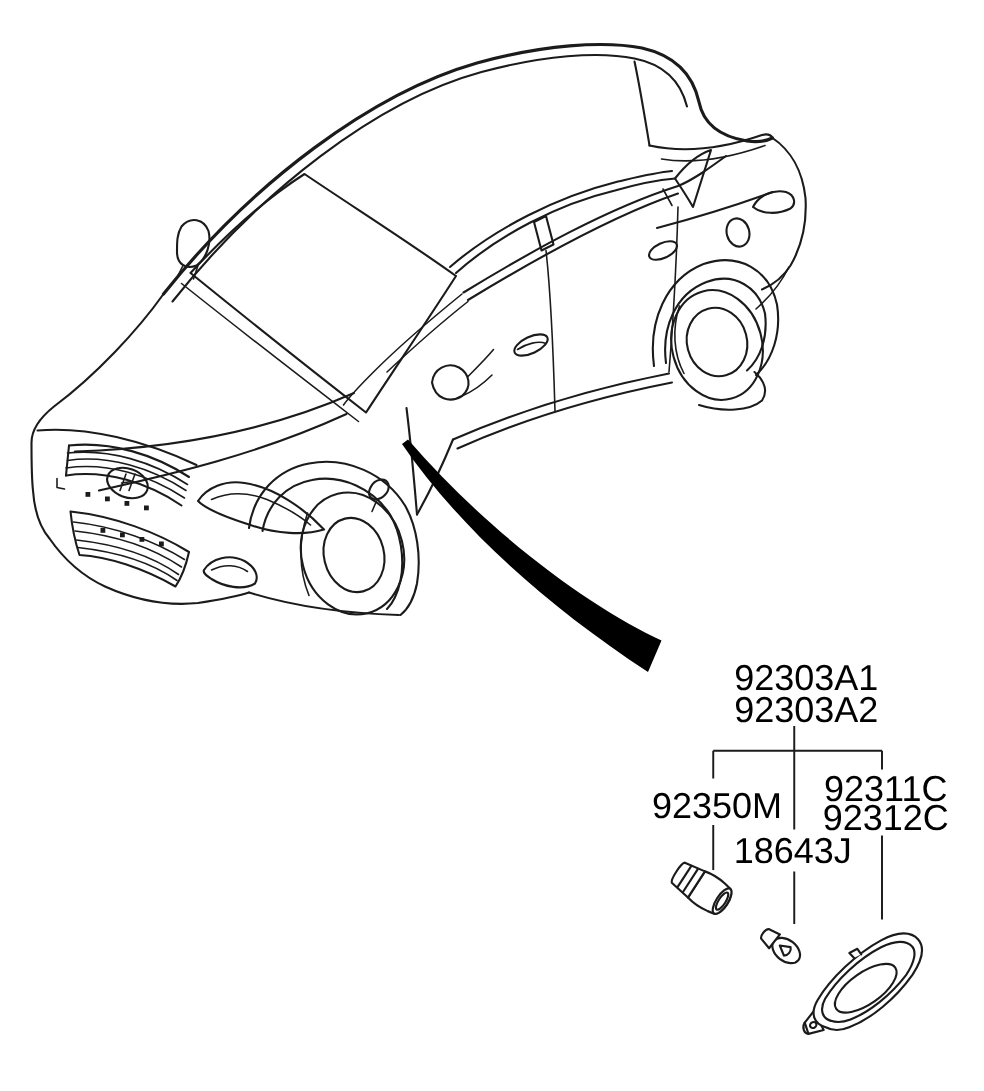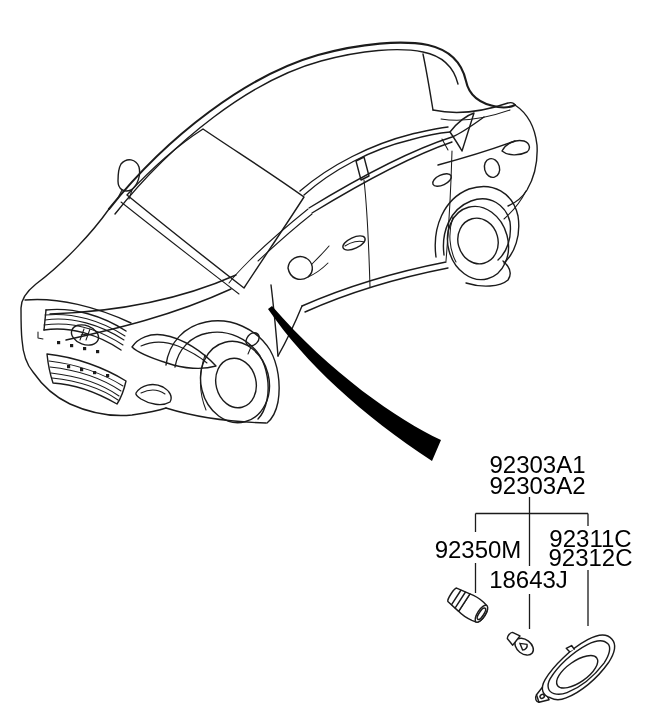--- a/index.html
+++ b/index.html
@@ -1,16 +1,16 @@
 <!DOCTYPE html>
 <html><head>
 <meta charset="utf-8">
 <style>
   html,body{margin:0;padding:0;background:#ffffff;}
-  .stage{position:relative;width:656px;height:712px;background:#ffffff;overflow:hidden;margin-top:13px;}
+  .stage{position:relative;width:656px;height:712px;background:#ffffff;overflow:hidden;}
   svg{position:absolute;left:0;top:0;}
   .ln{fill:none;stroke:#1b1b1b;stroke-width:1.4;stroke-linecap:round;stroke-linejoin:round;}
   .ln2{fill:none;stroke:#1b1b1b;stroke-width:2.1;stroke-linecap:round;stroke-linejoin:round;}
   .thin{fill:none;stroke:#1b1b1b;stroke-width:1.05;stroke-linecap:round;stroke-linejoin:round;}
   .lead{fill:none;stroke:#1b1b1b;stroke-width:1.3;stroke-linecap:butt;}
   .solid{fill:#000000;stroke:none;}
   .dot{fill:#1b1b1b;stroke:none;}
   .part{fill:#ffffff;stroke:#1b1b1b;stroke-linecap:round;stroke-linejoin:round;}
   .partopen{fill:none;stroke:#1b1b1b;stroke-linecap:round;stroke-linejoin:round;}
   text.label{font-family:"Liberation Sans",sans-serif;font-size:24px;fill:#000000;}

